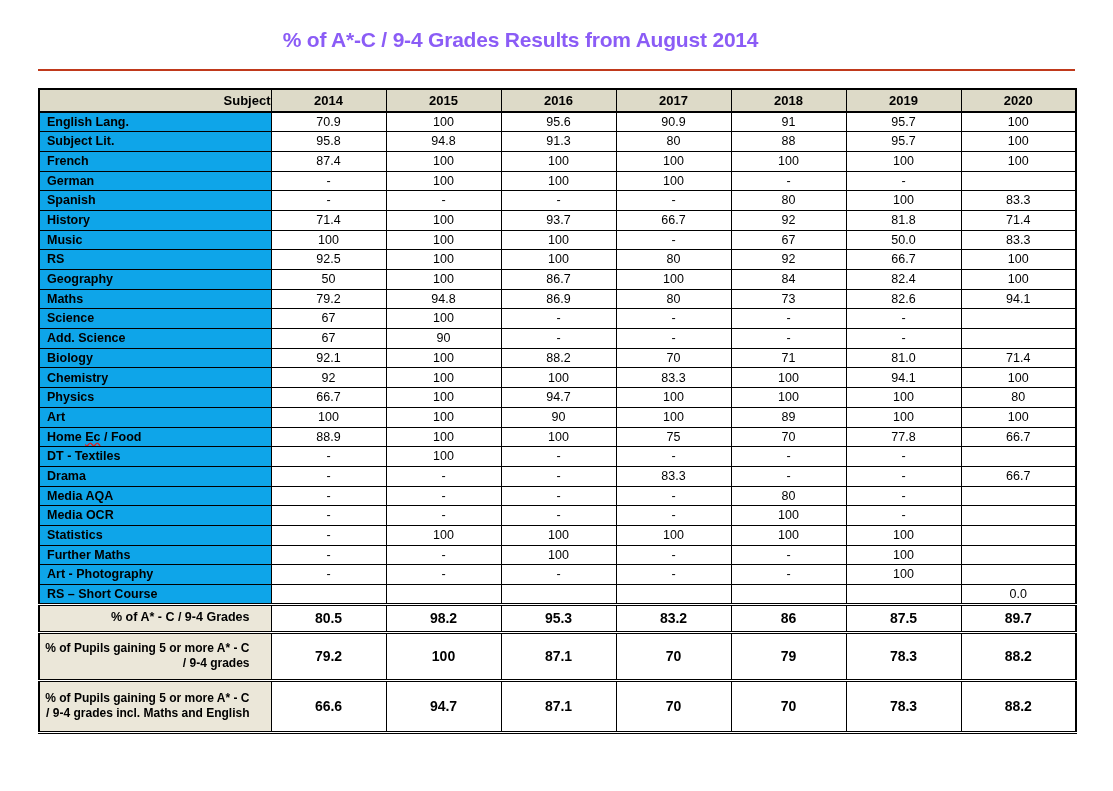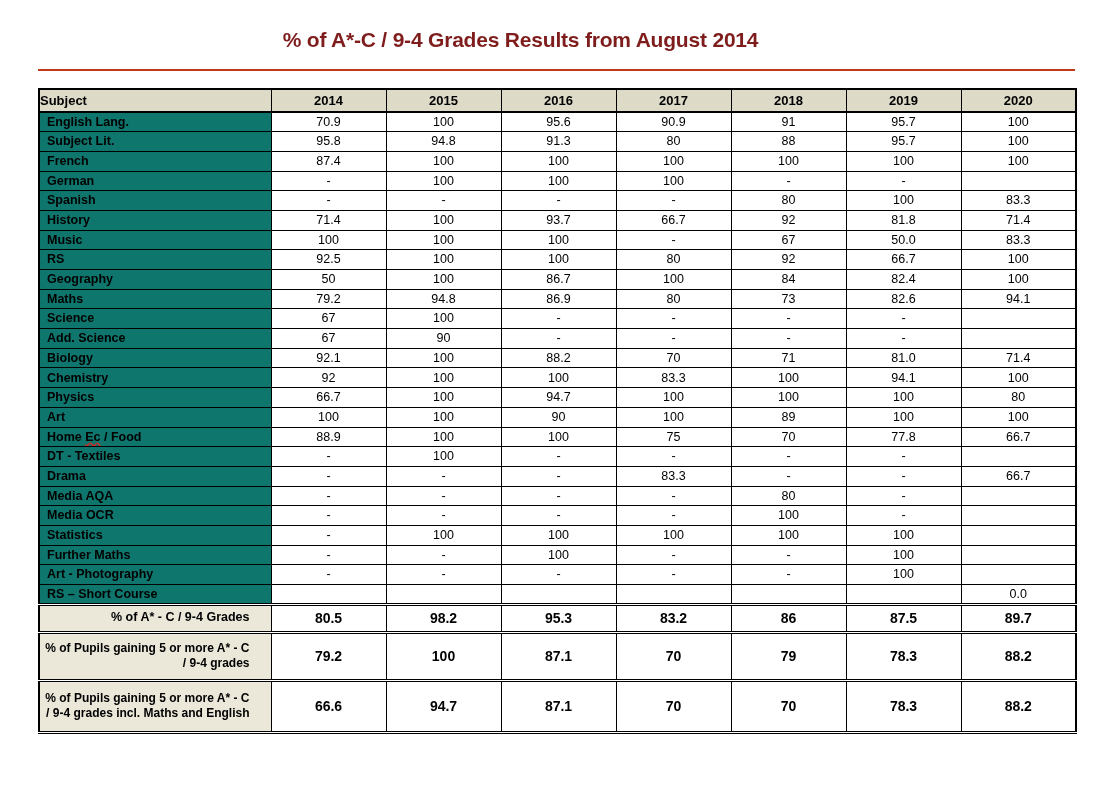--- a/index.html
+++ b/index.html
@@ -19,21 +19,21 @@
   
   #page-title {
     position: absolute;
     left: 0;
     top: 28px;
     width: 1041px;
     text-align: center;
     font-size: 21px;
     font-weight: bold;
     letter-spacing: -0.2px;
-    color: #7f1d1d;
+    color: #8b5cf6;
     white-space: nowrap;
   }
 
   #title-rule {
     position: absolute;
     left: 38px;
     top: 69px;
     width: 1037px;
     height: 2px;
     background: #C0391B;
@@ -71,25 +71,25 @@
 
   
   tr.head-row th {
     background: #DDDAC8;
     font-weight: bold;
     font-size: 13px;
     height: 23px;
     text-align: center;
     border-bottom: 2px solid #000;
   }
-  tr.head-row th.subject-head { text-align: left; }
+  tr.head-row th.subject-head { text-align: right; }
 
   
   tr.subject-row td.subject-cell {
-    background: #0f766e;
+    background: #0ea5e9;
     font-weight: bold;
     font-size: 12.5px;
     text-align: left;
     padding-left: 7px;
   }
   tr.subject-row td.val-cell {
     background: #FFFFFF;
     text-align: center;
     font-weight: normal;
     font-size: 12.5px;

